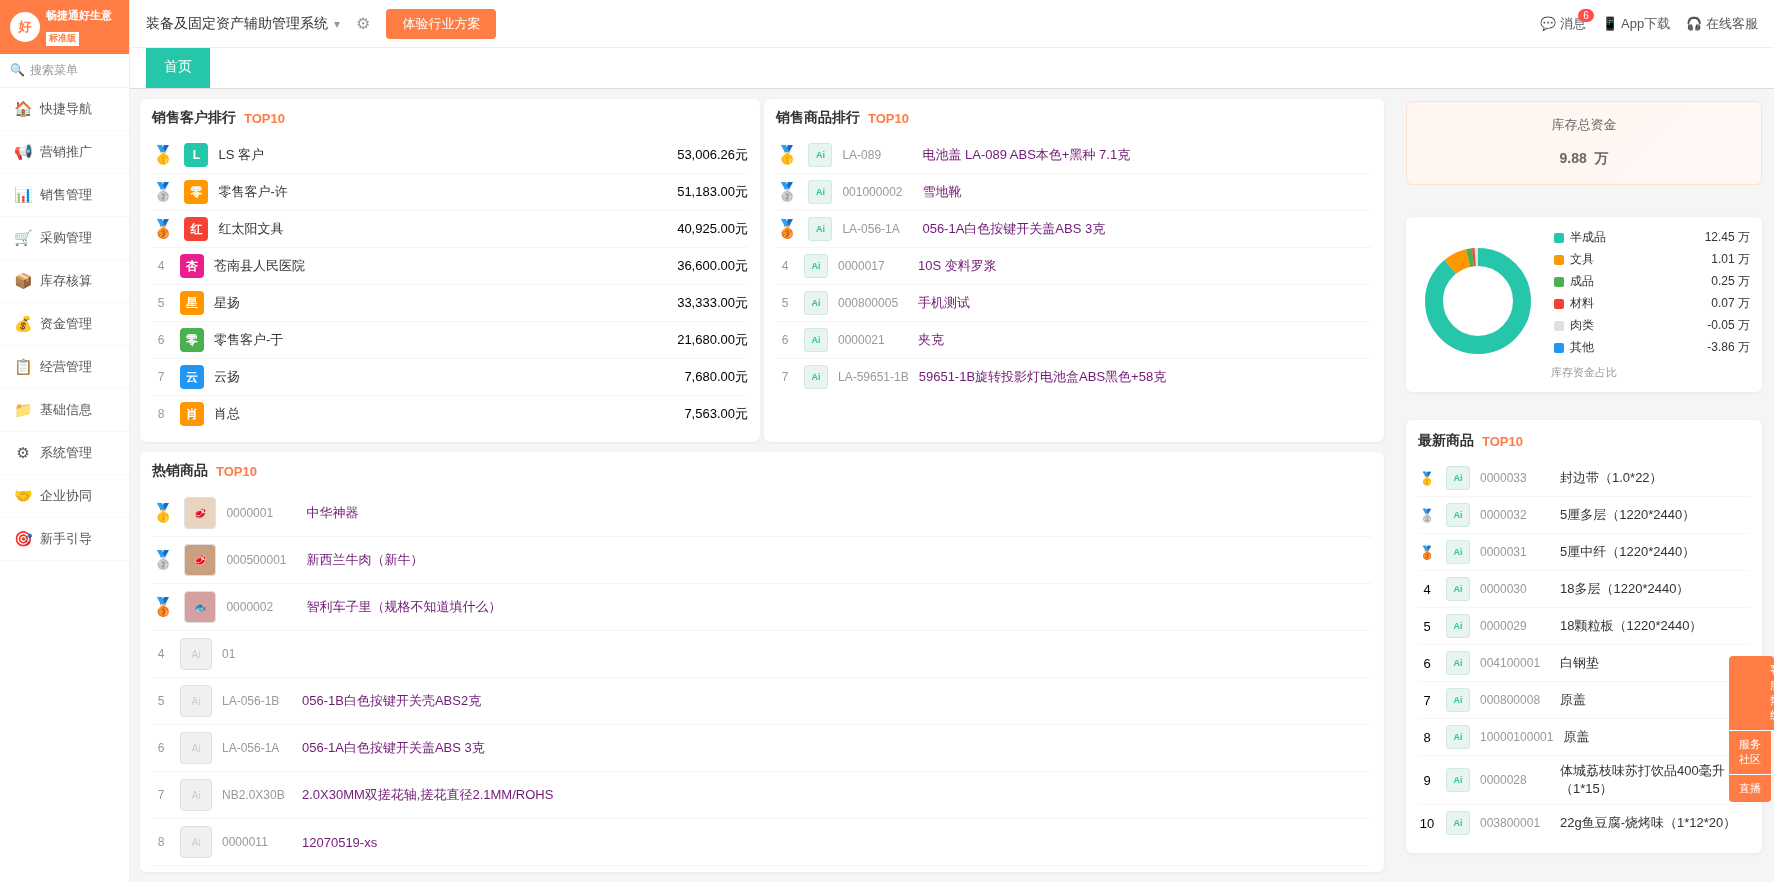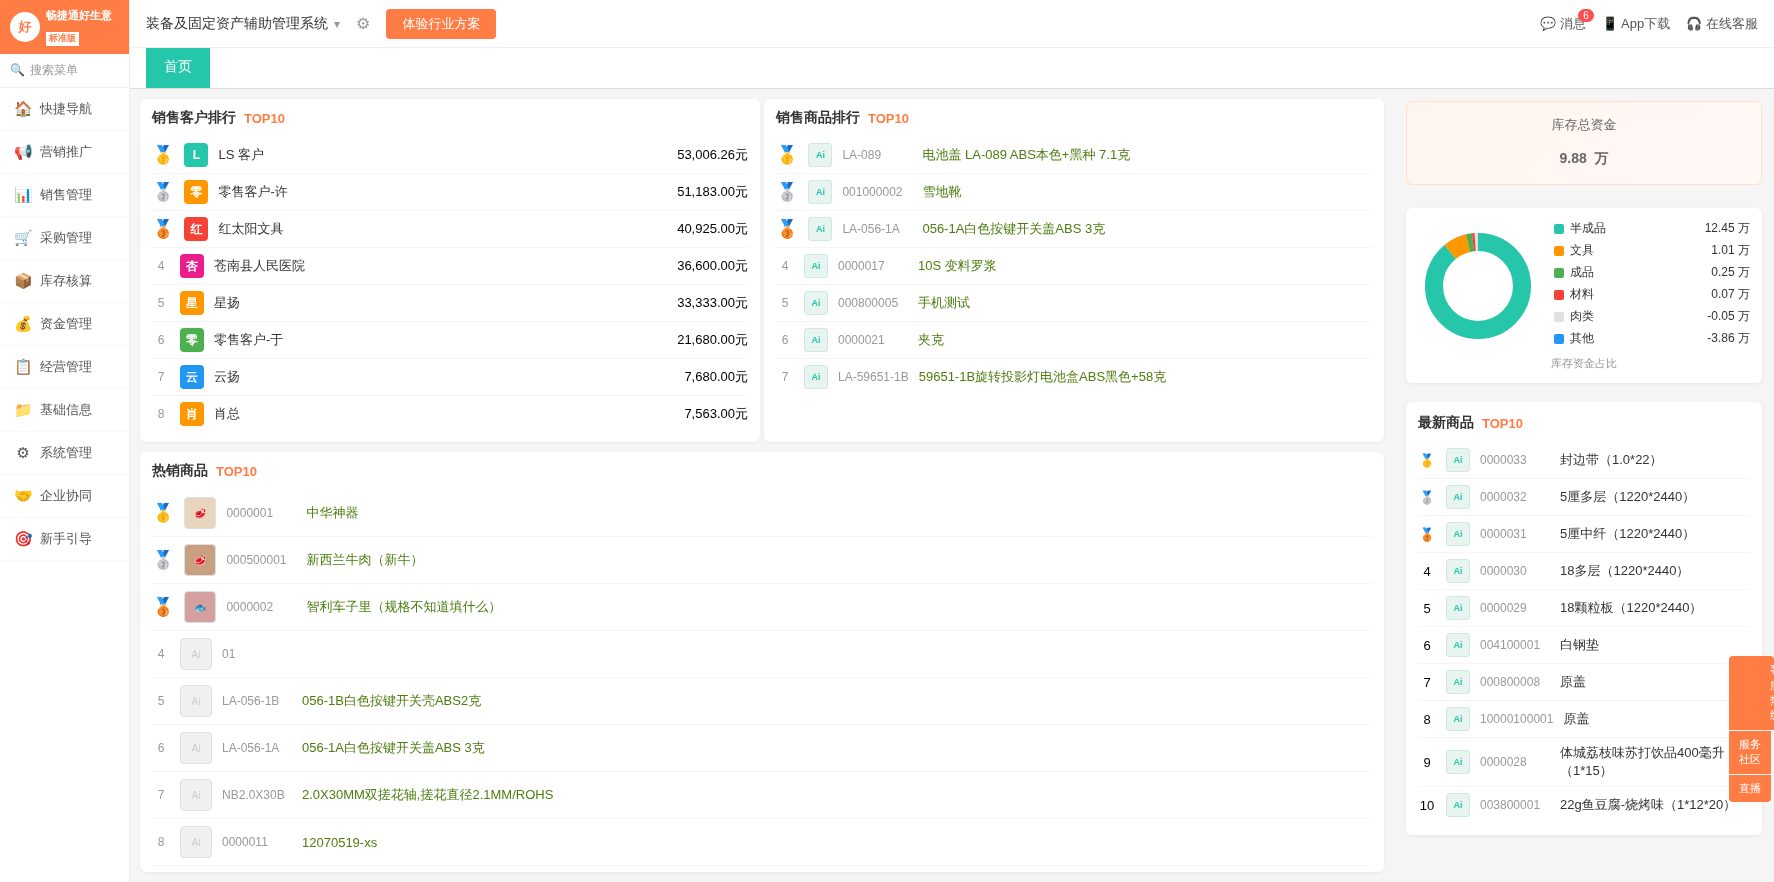--- a/index.html
+++ b/index.html
@@ -141,31 +141,31 @@
     }
     .product-item:last-child { border-bottom: none; }
     .product-thumb {
       width: 32px; height: 32px; border-radius: 4px;
       background: #f0f0f0; border: 1px solid #e0e0e0;
       flex-shrink: 0; overflow: hidden;
       display: flex; align-items: center; justify-content: center;
       color: #ccc; font-size: 10px;
     }
     .product-code { color: #999; font-size: 12px; min-width: 70px; }
-    .product-name { flex: 1; color: #4d7c0f; }
+    .product-name { flex: 1; color: #701a75; }
 
     
     .right-panel {
       width: 380px;
       flex-shrink: 0;
       overflow-y: auto;
       padding: 12px;
       display: flex;
       flex-direction: column;
-      gap: 19px;
+      gap: 28px;
       background: #f5f5f5;
     }
 
     
     .inventory-box {
       background: linear-gradient(135deg, #fff5f0, #fff8f5);
       border: 1px solid #ffe0cc;
       border-radius: 6px;
       padding: 14px;
       text-align: center;
@@ -175,21 +175,21 @@
     .inventory-value { font-size: 28px; font-weight: bold; color: #333; }
     .inventory-value span { font-size: 14px; color: #666; }
 
     
     .donut-section {
       background: #fff;
       border-radius: 6px;
       padding: 12px;
       box-shadow: 0 1px 4px rgba(0,0,0,0.06);
     }
-    .donut-container { display: flex; align-items: center; gap: 16px; }
+    .donut-container { display: flex; align-items: flex-end; gap: 16px; }
     .donut-chart { width: 120px; height: 120px; flex-shrink: 0; }
     .donut-legend { flex: 1; }
     .legend-item { display: flex; align-items: center; gap: 6px; margin-bottom: 5px; font-size: 12px; color: #333; }
     .legend-dot { width: 10px; height: 10px; border-radius: 2px; flex-shrink: 0; }
     .legend-value { margin-left: auto; color: #333; font-weight: 500; }
     .chart-footer { font-size: 11px; color: #999; text-align: center; margin-top: 4px; }
 
     
     .new-products { background: #fff; border-radius: 6px; padding: 12px; box-shadow: 0 1px 4px rgba(0,0,0,0.06); }
     .new-product-item {

